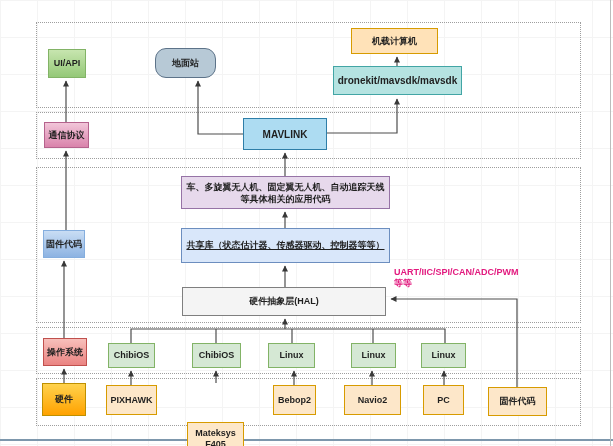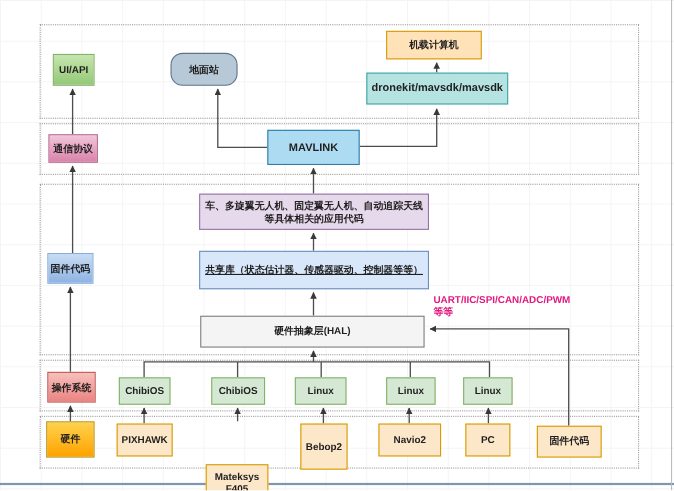--- a/index.html
+++ b/index.html
@@ -50,21 +50,21 @@
   .n-chibios1{left:108px;top:343px;width:47px;height:25px;}
   .n-chibios2{left:192px;top:343px;width:49px;height:25px;}
   .n-linux1{left:268px;top:343px;width:47px;height:25px;}
   .n-linux2{left:351px;top:343px;width:45px;height:25px;}
   .n-linux3{left:421px;top:343px;width:45px;height:25px;}
   .n-hwlabel{left:42px;top:383px;width:44px;height:33px;
     background:linear-gradient(180deg,#ffd24d,#ffa200);border-color:#bf9000;}
   .n-orange{background:#fde7c9;border-color:#d79b00;}
   .n-pixhawk{left:106px;top:385px;width:51px;height:30px;}
   .n-mateksys{left:187px;top:383px;width:57px;height:34px;margin-top:39px;}
-  .n-bebop2{left:273px;top:385px;width:43px;height:42px;}
+  .n-bebop2{left:273px;top:385px;width:43px;height:30px;}
   .n-navio2{left:344px;top:385px;width:57px;height:30px;}
   .n-pc{left:423px;top:385px;width:41px;height:30px;}
   .n-extsensor{left:488px;top:387px;width:59px;height:29px;}
 
   #bus-note{
     position:absolute;left:394px;top:267px;width:128px;z-index:3;
     text-align:left;font-weight:bold;font-size:9px;line-height:11px;color:#e2197e;
   }
   #arrow-layer{position:absolute;left:0;top:0;z-index:2;}
   #frame-bottom{position:absolute;left:0;top:439px;width:613px;height:2px;background:#7d97ac;}

